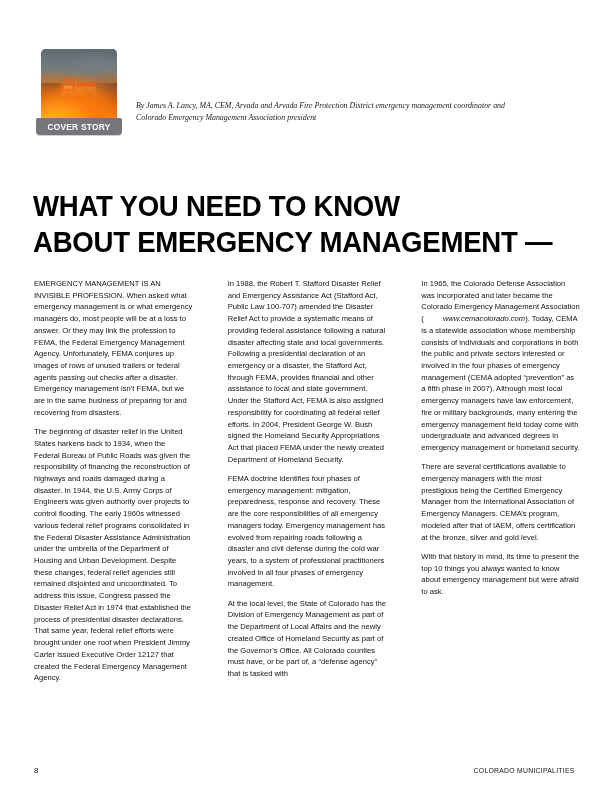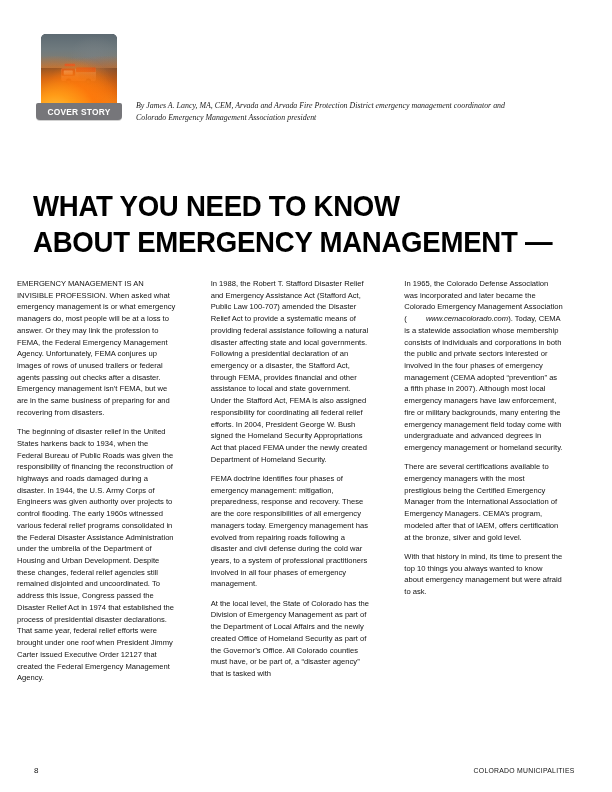--- a/index.html
+++ b/index.html
@@ -13,21 +13,21 @@
     position: relative;
     font-family: "Liberation Sans", sans-serif;
     color: #000000;
     overflow: hidden;
   }
 
   
   #cover-badge {
     position: absolute;
     left: 41px;
-    top: 34px;
+    top: 49px;
     width: 95px;
     height: 84px;
   }
   #cover-photo {
     position: absolute;
     left: 0;
     top: 0;
     width: 76px;
     height: 84px;
     border-radius: 5px;
@@ -109,21 +109,21 @@
     letter-spacing: -0.3px;
     transform: scaleX(0.92);
     transform-origin: left top;
     color: #000000;
   }
   #headline .hl-line { display: block; white-space: nowrap; }
 
   
   #columns {
     position: absolute;
-    left: 17px;
+    left: 34px;
     top: 278px;
     width: 546px;
     display: flex;
     gap: 35px;
   }
   .column {
     width: 170px;
     font-size: 7.6px;
     line-height: 1.545;
     color: #111111;
@@ -191,21 +191,21 @@
 </h1>
 
 <div id="columns">
   <div class="column" id="column-1">
       <p>EMERGENCY MANAGEMENT IS AN INVISIBLE PROFESSION. When asked what emergency management is or what emergency managers do, most people will be at a loss to answer. Or they may link the profession to FEMA, the Federal Emergency Management Agency. Unfortunately, FEMA conjures up images of rows of unused trailers or federal agents passing out checks after a disaster. Emergency management isn’t FEMA, but we are in the same business of preparing for and recovering from disasters.</p>
       <p>The beginning of disaster relief in the United States harkens back to 1934, when the Federal Bureau of Public Roads was given the responsibility of financing the reconstruction of highways and roads damaged during a disaster. In 1944, the U.S. Army Corps of Engineers was given authority over projects to control flooding. The early 1960s witnessed various federal relief programs consolidated in the Federal Disaster Assistance Administration under the umbrella of the Department of Housing and Urban Development. Despite these changes, federal relief agencies still remained disjointed and uncoordinated. To address this issue, Congress passed the Disaster Relief Act in 1974 that established the process of presidential disaster declarations. That same year, federal relief efforts were brought under one roof when President Jimmy Carter issued Executive Order 12127 that created the Federal Emergency Management Agency.</p>
     </div>
   <div class="column" id="column-2">
       <p>In 1988, the Robert T. Stafford Disaster Relief and Emergency Assistance Act (Stafford Act, Public Law 100-707) amended the Disaster Relief Act to provide a systematic means of providing federal assistance following a natural disaster affecting state and local governments. Following a presidential declaration of an emergency or a disaster, the Stafford Act, through FEMA, provides financial and other assistance to local and state government. Under the Stafford Act, FEMA is also assigned responsibility for coordinating all federal relief efforts. In 2004, President George W. Bush signed the Homeland Security Appropriations Act that placed FEMA under the newly created Department of Homeland Security.</p>
       <p>FEMA doctrine identifies four phases of emergency management: mitigation, preparedness, response and recovery. These are the core responsibilities of all emergency managers today. Emergency management has evolved from repairing roads following a disaster and civil defense during the cold war years, to a system of professional practitioners involved in all four phases of emergency management.</p>
-      <p>At the local level, the State of Colorado has the Division of Emergency Management as part of the Department of Local Affairs and the newly created Office of Homeland Security as part of the Governor’s Office. All Colorado counties must have, or be part of, a “disaster agency” that is tasked with</p>
+      <p>At the local level, the State of Colorado has the Division of Emergency Management as part of the Department of Local Affairs and the newly created Office of Homeland Security as part of the Governor’s Office. All Colorado counties must have, or be part of, a “defense agency” that is tasked with</p>
     </div>
   <div class="column" id="column-3">
       <p>In 1965, the Colorado Defense Association was incorporated and later became the Colorado Emergency Management Association (<em class="url">www.cemacolorado.com</em>). Today, CEMA is a statewide association whose membership consists of individuals and corporations in both the public and private sectors interested or involved in the four phases of emergency management (CEMA adopted “prevention” as a fifth phase in 2007). Although most local emergency managers have law enforcement, fire or military backgrounds, many entering the emergency management field today come with undergraduate and advanced degrees in emergency management or homeland security.</p>
       <p>There are several certifications available to emergency managers with the most prestigious being the Certified Emergency Manager from the International Association of Emergency Managers. CEMA’s program, modeled after that of IAEM, offers certification at the bronze, silver and gold level.</p>
       <p>With that history in mind, its time to present the top 10 things you always wanted to know about emergency management but were afraid to ask.</p>
     </div>
 </div>
 
 <div id="footer">
   <div id="page-number">8</div>

